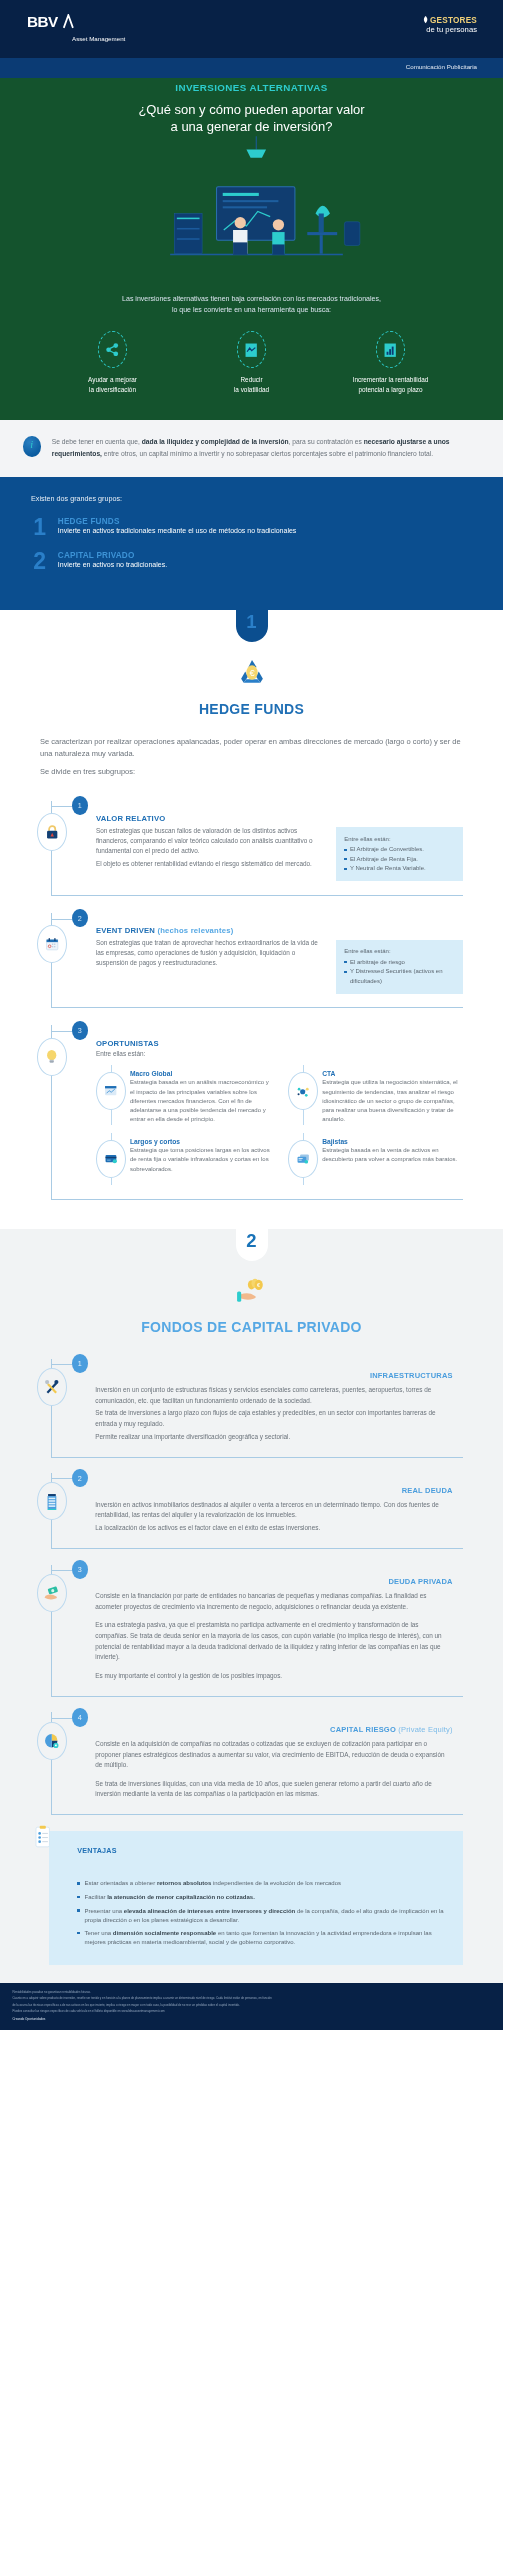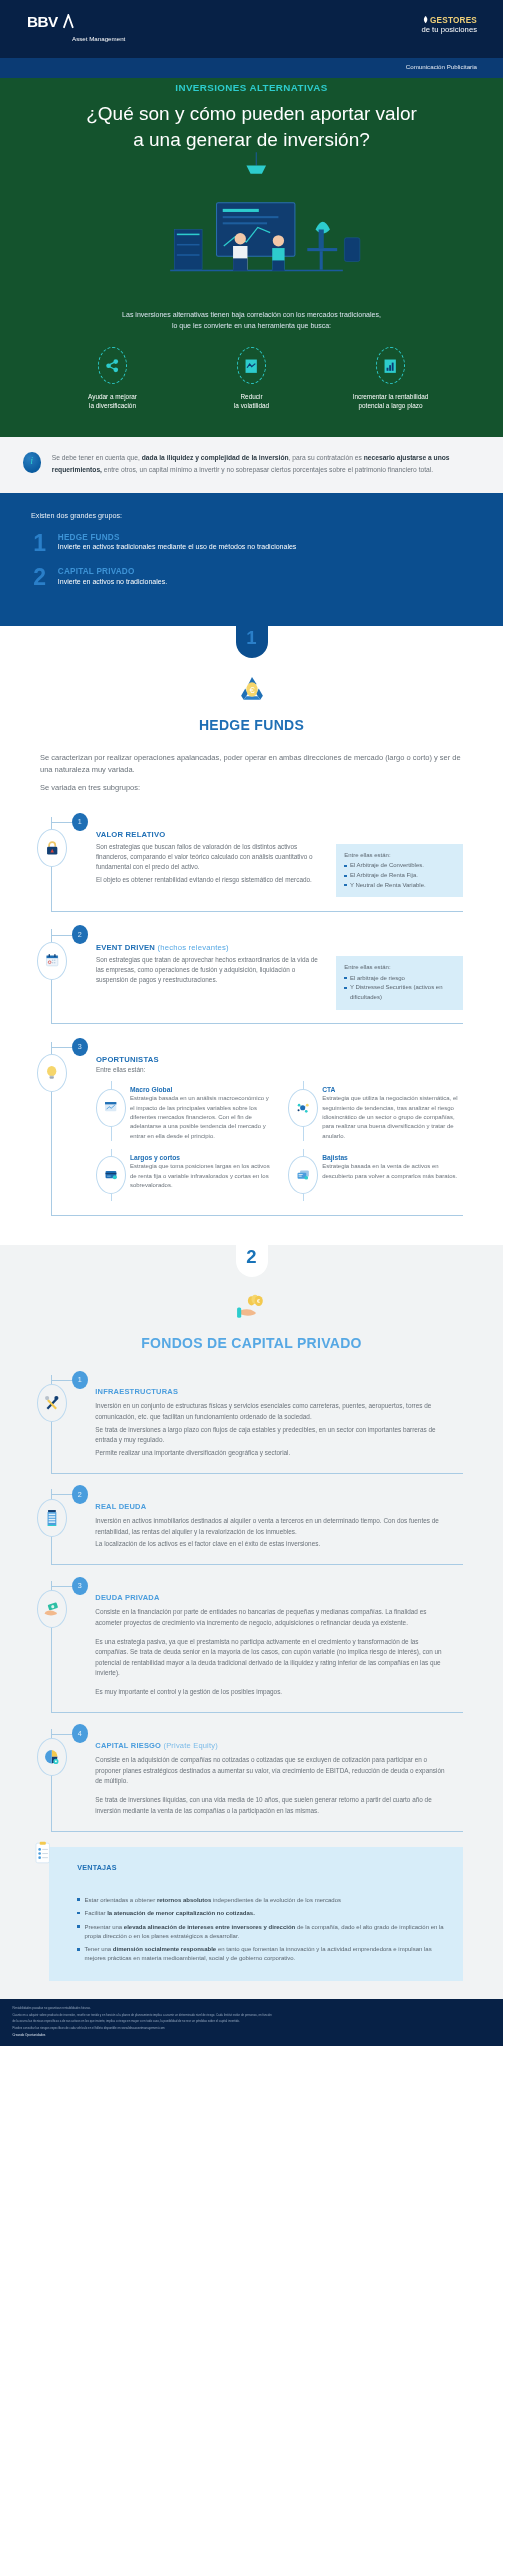--- a/index.html
+++ b/index.html
@@ -42,21 +42,21 @@
   
   .hero {
     background: #14532d; padding: 0 0 5.2px; text-align: center;
     position: relative;
   }
   .hero-kicker {
     color: #2dcccd; font-size: 9.8px; font-weight: bold;
     letter-spacing: 0.4px; padding-top: 4.1px;
   }
   .hero-title {
-    color: #ffffff; font-size: 19px; font-weight: 300; line-height: 1.35;
+    color: #ffffff; font-size: 13px; font-weight: 300; line-height: 1.35;
     margin-top: 8.2px;
   }
   .hero-illo { height: 155px; position: relative; }
 
   .hero-lead {
     color: #dbe4ef; font-size: 7px; line-height: 1.55;
     margin-top: 3.1px; padding: 0 62px;
   }
   .benefits {
     display: flex; justify-content: center; gap: 36px;
@@ -142,21 +142,21 @@
   }
   .sub-icon {
     position: absolute; left: -15.5px; top: 12.4px;
     width: 30px; height: 38px; border-radius: 50%;
     background: #ffffff; border: 0.5px solid #bcd9ef;
     display: flex; align-items: center; justify-content: center;
     font-size: 13.4px; z-index: 2;
   }
   .sub-main { flex: 1 1 auto; padding-left: 23px; }
   .sub-title { font-size: 7.7px; font-weight: bold; color: #1f6fb5; letter-spacing: 0.2px; }
-  .sub-title .light { font-weight: 400; color: #56a8e4; }
+  .sub-title .light { font-weight: 700; color: #56a8e4; }
   .sub-text { font-size: 6.4px; line-height: 1.55; color: #6b737b; margin-top: 3.1px; }
   .sub-text p { margin-bottom: 3.1px; }
 
   .aside {
     background: #d7edf9; padding: 7.2px 8.2px; width: 127px;
     flex: 0 0 127px; align-self: flex-start; margin-top: 13.4px;
     font-size: 6px; line-height: 1.6; color: #5b6670;
   }
   .aside ul { list-style: none; margin-top: 1px; }
   .aside li { padding-left: 5.7px; position: relative; }
@@ -204,21 +204,21 @@
     border-left: 0.5px solid #a9cbe4; border-bottom: 0.5px solid #a9cbe4;
     margin-left: 11.3px; padding: 12.4px 10.3px 12.4px 43px; position: relative;
   }
   .cp-icon {
     position: absolute; left: -15.5px; top: 9.3px;
     width: 30px; height: 38px; border-radius: 50%;
     background: #f1f3f4; border: 0.5px solid #bcd9ef;
     display: flex; align-items: center; justify-content: center;
     font-size: 12.4px; z-index: 2;
   }
-  .cp-title { font-size: 7.5px; font-weight: bold; color: #4a9ddd; letter-spacing: 0.2px; }
+  .cp-title { font-size: 7.5px; font-weight: bold; color: #4a9ddd; letter-spacing: 0.2px; text-align: right; }
   .cp-title .light { font-weight: 400; color: #7cbbe8; }
   .cp-text { font-size: 6.4px; line-height: 1.65; color: #6b737b; margin-top: 5.2px; }
   .cp-text p { margin-bottom: 2.1px; }
   .cp-text p.gap { margin-top: 8.2px; }
 
   
   .ventajas-outer { padding: 15.5px 40px 12.4px; position: relative; }
   .ventajas-icon {
     position: absolute; left: 34px; top: 9.3px; font-size: 13.4px; z-index: 3;
   }
@@ -258,21 +258,21 @@
       </svg>
     </div>
     <div class="bbva-sub">Asset Management</div>
     <div class="gestores">
       <div class="gestores-top">
         <svg class="gestores-leaf" viewBox="0 0 10 14">
           <path d="M5 0 C1 4 0 8 5 14 C10 8 9 4 5 0 Z" fill="#ffffff"></path>
         </svg>
         <span>GESTORES</span>
       </div>
-      <div class="gestores-bot">de tu posiciones</div>
+      <div class="gestores-bot">de tu personas</div>
     </div>
   </div>
 
   <div class="subbar">
     <span>Comunicación Publicitaria</span>
   </div>
 
   <div class="hero">
     <div class="hero-kicker">INVERSIONES ALTERNATIVAS</div>
     <div class="hero-title">
@@ -405,21 +405,21 @@
         <ellipse cx="29" cy="30" rx="11" ry="14" fill="#f6d66c"></ellipse>
         <text x="29" y="37" text-anchor="middle" font-family="Liberation Sans, sans-serif" font-size="18" fill="#ffffff">€</text>
       </svg>
     </div>
     <div class="sec-title hf">HEDGE FUNDS</div>
   </div>
 
   <div class="hf-body">
     <div class="hf-intro">
       <p>Se caracterizan por realizar operaciones apalancadas, poder operar en ambas direcciones de mercado (largo o corto) y ser de una naturaleza muy variada.</p>
-      <p>Se variada en tres subgrupos:</p>
+      <p>Se divide en tres subgrupos:</p>
     </div>
 
     <div class="sub">
       <div class="sub-elbow"></div>
       <div class="sub-badge">1</div>
       <div class="sub-box">
         <div class="sub-icon">
           <svg width="14.4" height="15.5" viewBox="0 0 28 30">
             <path d="M8 13 v-3 a6 6 0 0 1 12 0 v3" fill="none" stroke="#f0c96a" stroke-width="3.4"></path>
             <rect x="4" y="13" width="20" height="15" rx="2.5" fill="#123f73"></rect>

